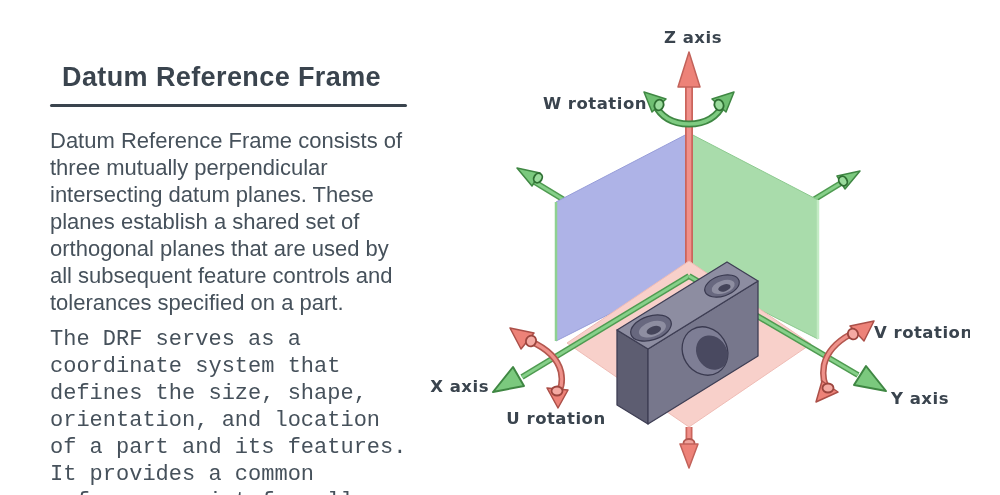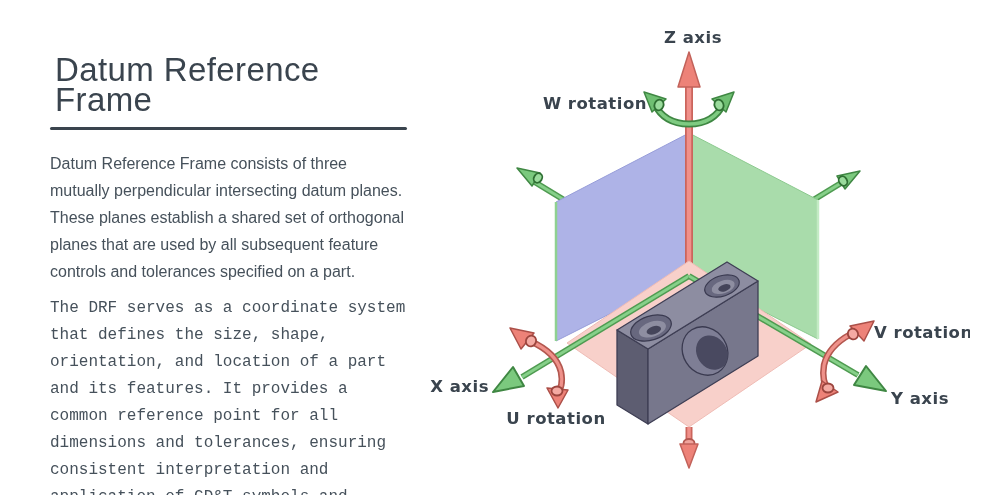--- a/index.html
+++ b/index.html
@@ -1,22 +1,22 @@
 <!DOCTYPE html>
 <html style="--ink: #3a444e; --body-ink: #46515b; --axis-red: #ed8278; --axis-green: #7bc97e; --plane-blue: #aeb3e7; --plane-green: #a9dcab; --plane-pink: #f8d0ca; --part-top: #8d8da1; --part-front: #77778c; --part-side: #5d5d71;"><head>
 <meta charset="utf-8">
 <style>
   html,body{margin:0;padding:0;background:#ffffff;}
   .page{position:relative;width:1000px;height:495px;background:#ffffff;overflow:hidden;
         font-family:"Liberation Sans","DejaVu Sans",sans-serif;}
   .left-panel{position:absolute;left:50px;top:50px;width:360px;}
-  .page-title{margin:5px;font-size:33px;line-height:30px;font-weight:400;letter-spacing:.4px;
+  .page-title{margin:12px;font-size:27px;line-height:30px;font-weight:700;letter-spacing:.4px;
               color:var(--ink,#3a444e);}
   .title-divider{margin-top:12px;width:357px;height:3px;background:var(--ink,#3a444e);border-radius:2px;}
-  .body-text{margin:20px 0 0 0;font-size:16px;line-height:27px;color:var(--body-ink,#46515b);
+  .body-text{margin:20px 0 0 0;font-size:22px;line-height:27px;color:var(--body-ink,#46515b);
              font-weight:400;}
   .body-text + .body-text{margin-top:10px;font-family:Liberation Mono, monospace;}
   .diagram-box{position:absolute;left:493px;top:48px;width:397px;height:424px;background:#ffffff;}
   .diagram-svg{position:absolute;left:425px;top:20px;width:545px;height:465px;}
   .dlabel{font-family:"DejaVu Sans","Liberation Sans",sans-serif;font-weight:700;font-size:16.5px;
           letter-spacing:.5px;fill:var(--ink,#3a444e);}
 </style>
 </head>
 <body>
 

